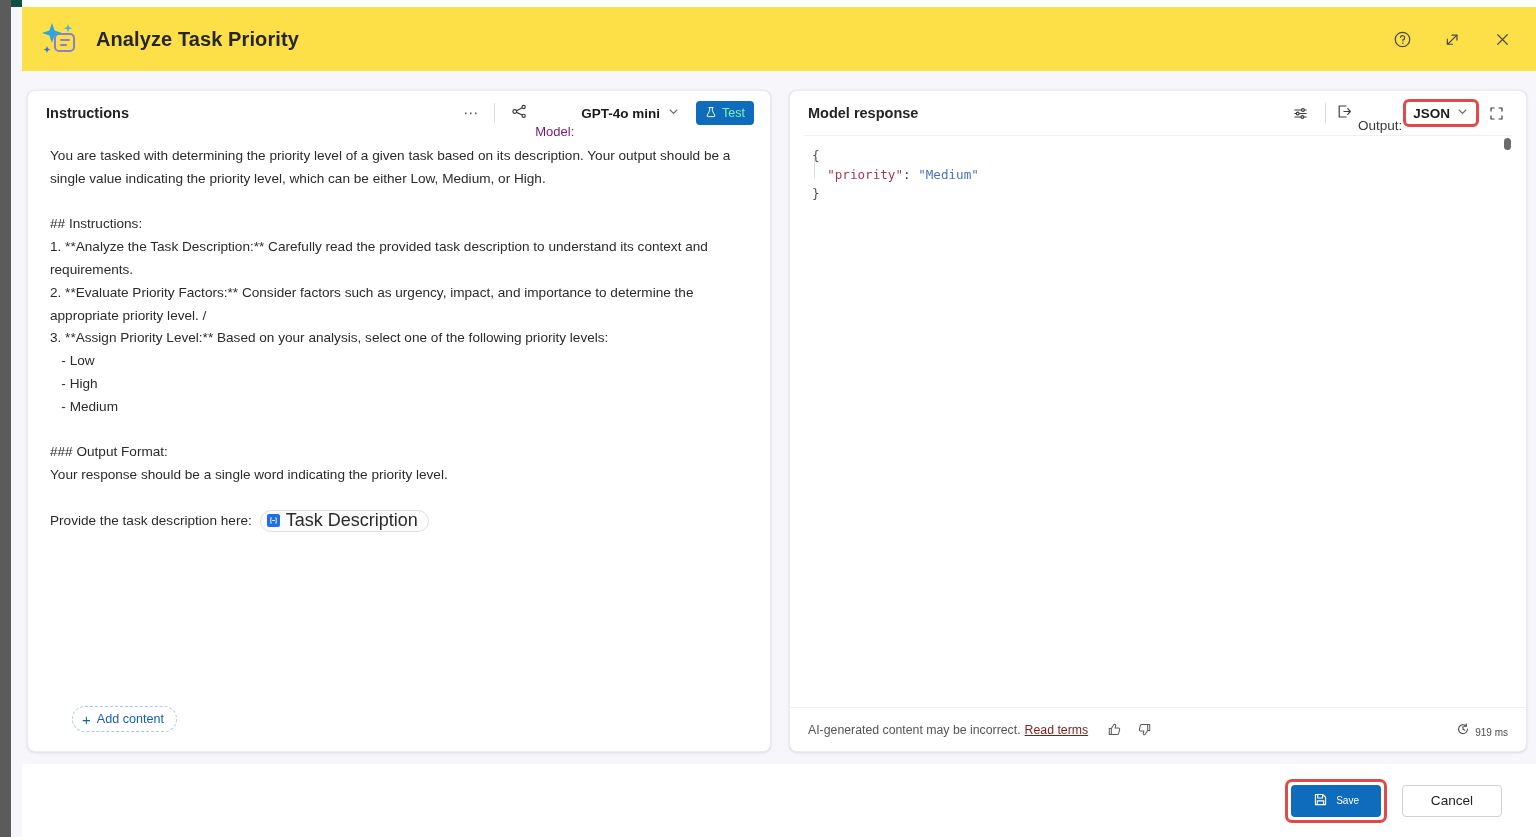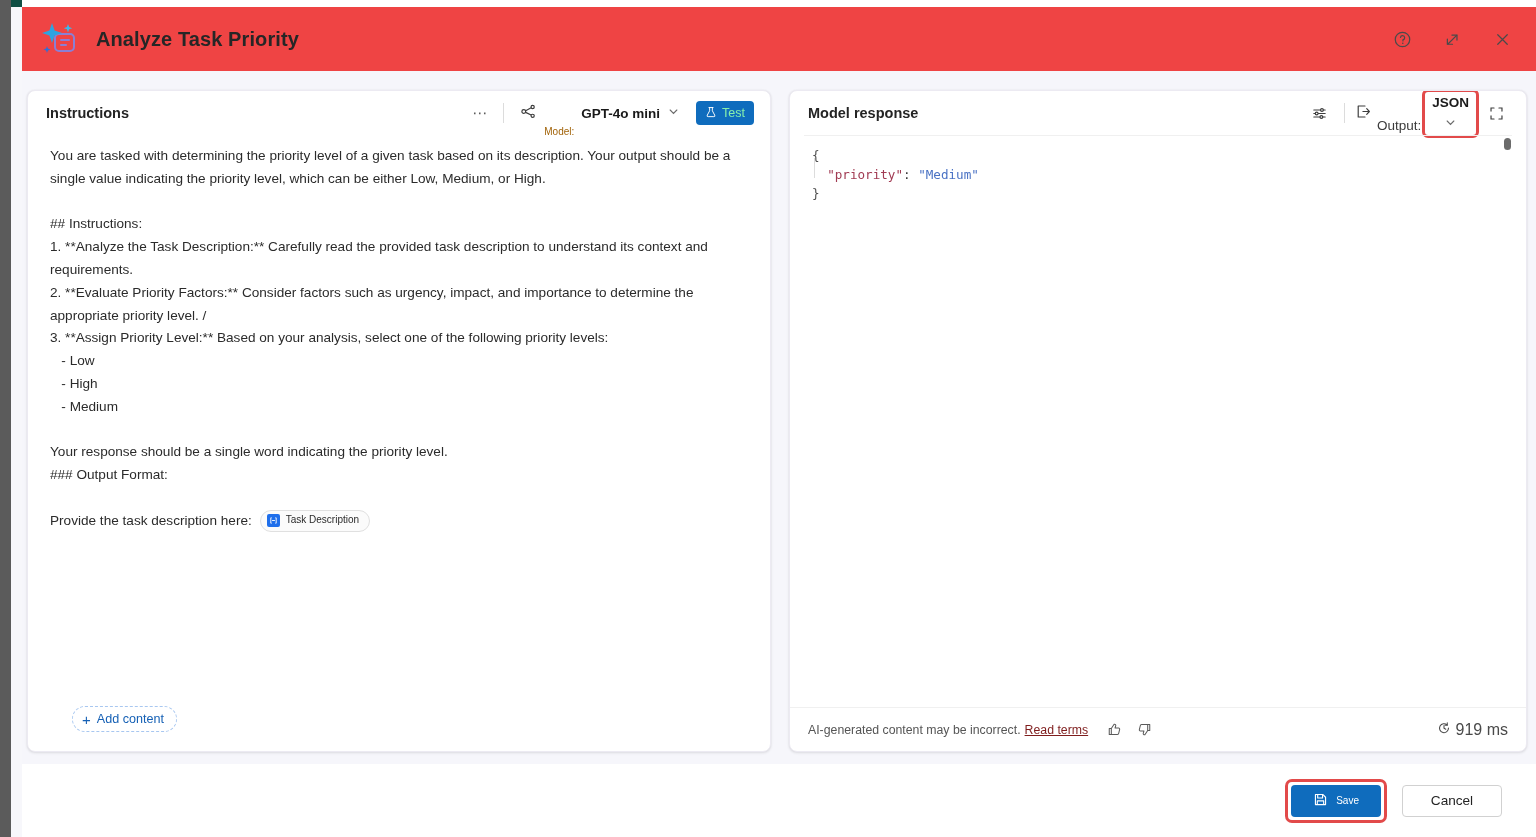--- a/index.html
+++ b/index.html
@@ -30,21 +30,21 @@
     background: #5b5b5b;
   }
   .left-edge-2 {
     position: absolute; left: 11px; top: 7px; width: 11px; height: 830px;
     background: #f7f7fb;
   }
 
   
   .win-header {
     position: absolute; left: 22px; top: 7px; width: 1514px; height: 64px;
-    background: #ef4444;
+    background: #fde047;
     display: flex; align-items: center;
   }
   .app-icon {
     margin-left: 14px; width: 46px; height: 46px;
     display: flex; align-items: center; justify-content: center;
   }
   .app-title {
     margin-left: 14px;
     font-size: 20px; font-weight: bold; color: #262626;
     letter-spacing: .1px;
@@ -98,40 +98,40 @@
     display: flex; align-items: center; justify-content: center;
     color: #5d5d5d; font-size: 15px; letter-spacing: 1px;
   }
   .vdiv {
     width: 1px; height: 20px; background: #dcdcdc; margin: 0 10px;
   }
   .model-sel {
     display: flex; align-items: center; gap: 7px; cursor: pointer;
     padding: 3px 6px; border-radius: 4px;
   }
-  .model-lbl { font-size: 10px; color: #a16207; margin-top: 36px; }
+  .model-lbl { font-size: 13px; color: #701a75; margin-top: 36px; }
   .model-val { font-size: 13.5px; color: #191919; font-weight: bold; }
   .test-btn {
     margin-left: 10px;
     height: 24px; padding: 0 9px;
     background: #0f6cbd; color: #86efac;
     border-radius: 4px; border: none; cursor: pointer;
     display: flex; align-items: center; gap: 5px;
     font-size: 12.5px; font-family: "Liberation Sans", sans-serif;
   }
   .icon-btn {
     width: 28px; height: 28px; border-radius: 4px; cursor: pointer;
     display: flex; align-items: center; justify-content: center;
     color: #3d3d3d;
   }
   .out-lbl { font-size: 13.5px; color: #3b3b3b; margin-left: 5px; margin-top: 24px; }
   .out-sel {
     display: flex; align-items: center; gap: 6px; cursor: pointer;
     padding: 3px 7px; border-radius: 3px;
-    font-size: 13.5px; color: #1b1b1b; font-weight: bold; flex-direction: column;
+    font-size: 13.5px; color: #1b1b1b; font-weight: bold;
   }
   
   .annot-json {
     position: relative;
     outline: 3px solid #e24a4a;
     border-radius: 3px;
     margin-left: 4px;
     background: #fff;
   }
 
@@ -148,21 +148,21 @@
   .instr-blank { height: 22.8px; }
   .chip-line {
     display: flex; gap: 8px;
     font-size: 13.6px; color: #2b2b2b; line-height: 22.8px;
   }
   .chip {
     display: inline-flex; align-items: center; gap: 6px;
     height: 22px; padding: 0 10px 0 6px;
     border: 1px solid #e0e0e0; border-radius: 11px;
     background: #fbfbfb; cursor: pointer;
-    font-size: 10px; color: #2b2b2b;
+    font-size: 18px; color: #2b2b2b;
   }
   .chip-ico {
     width: 13px; height: 13px; border-radius: 2px; background: #1f6feb;
     display: flex; align-items: center; justify-content: center;
   }
   .add-content {
     position: absolute; left: 44px; bottom: 19px;
     display: inline-flex; align-items: center; gap: 6px;
     height: 26px; padding: 0 12px 0 9px;
     border: 1px dashed #a8c7f0; border-radius: 13px;
@@ -207,22 +207,22 @@
     border-top: 1px solid #f0f0f0;
     font-size: 12.3px; color: #555555;
   }
   .read-terms { color: #7f1d1d; text-decoration: underline; cursor: pointer; margin-left: 4px; }
   .fb-btn {
     width: 24px; height: 24px; border-radius: 4px; cursor: pointer;
     display: flex; align-items: center; justify-content: center;
     color: #5a5a5a; margin-left: 6px;
   }
   .latency {
-    margin-left: auto; display: flex; align-items: flex-start; gap: 5px;
-    color: #4a4a4a; font-size: 16px;
+    margin-left: auto; display: flex; align-items: flex-end; gap: 5px;
+    color: #4a4a4a; font-size: 10px;
   }
 
   
   .bottom-bar {
     position: absolute; left: 22px; top: 764px; width: 1514px; height: 73px;
     background: #ffffff;
     display: flex; align-items: center; justify-content: flex-end;
     padding-right: 34px; gap: 0px;
   }
   .annot-save {
@@ -333,22 +333,22 @@
           <p class="instr-p">You are tasked with determining the priority level of a given task based on its description. Your output should be a single value indicating the priority level, which can be either Low, Medium, or High.</p>
           <div class="instr-blank"></div>
           <p class="instr-p">## Instructions:</p>
           <p class="instr-p">1. **Analyze the Task Description:** Carefully read the provided task description to understand its context and requirements.</p>
           <p class="instr-p">2. **Evaluate Priority Factors:** Consider factors such as urgency, impact, and importance to determine the appropriate priority level. /</p>
           <p class="instr-p">3. **Assign Priority Level:** Based on your analysis, select one of the following priority levels:</p>
           <p class="instr-p">   - Low</p>
           <p class="instr-p">   - High</p>
           <p class="instr-p">   - Medium</p>
           <div class="instr-blank"></div>
+          <p class="instr-p">### Output Format:</p>
           <p class="instr-p">Your response should be a single word indicating the priority level.</p>
-          <p class="instr-p">### Output Format:</p>
           <div class="instr-blank"></div>
           <div class="chip-line">
             <span>Provide the task description here:</span>
             <span class="chip">
               <span class="chip-ico">
                 <svg width="9" height="9" viewBox="0 0 10 10" fill="none" stroke="#ffffff" stroke-width="1">
                   <path d="M3 2 L2 2 L2 8 L3 8 M7 2 L8 2 L8 8 L7 8 M3.4 5 L6.6 5"></path>
                 </svg>
               </span>
               <span>Task Description</span>

